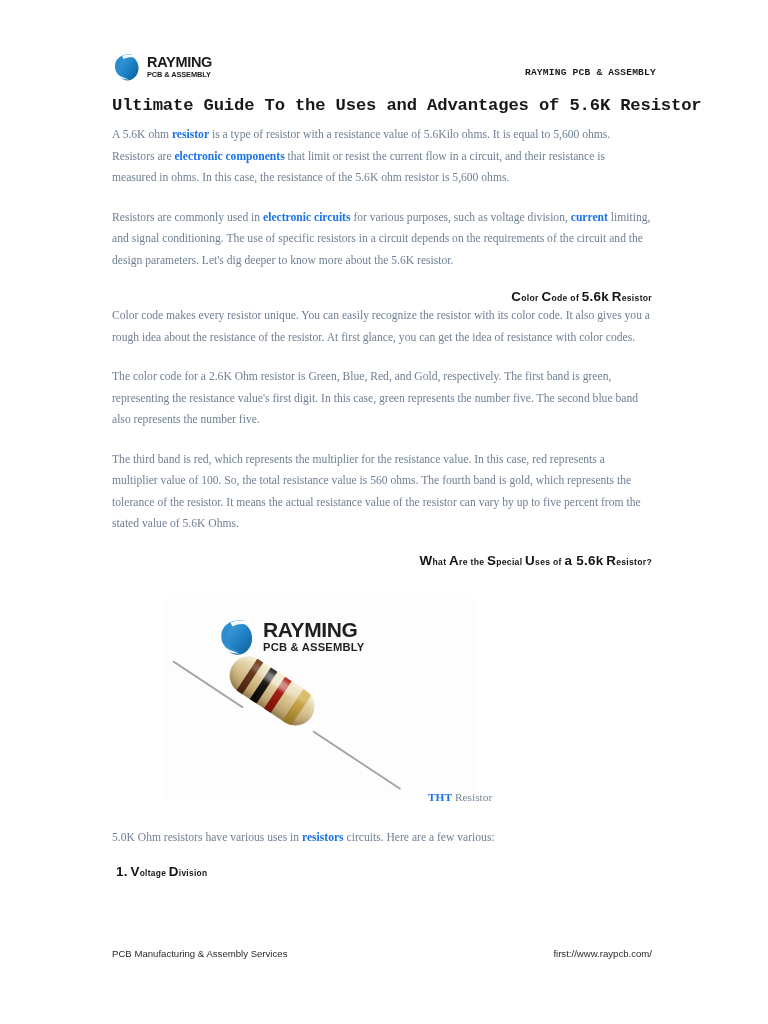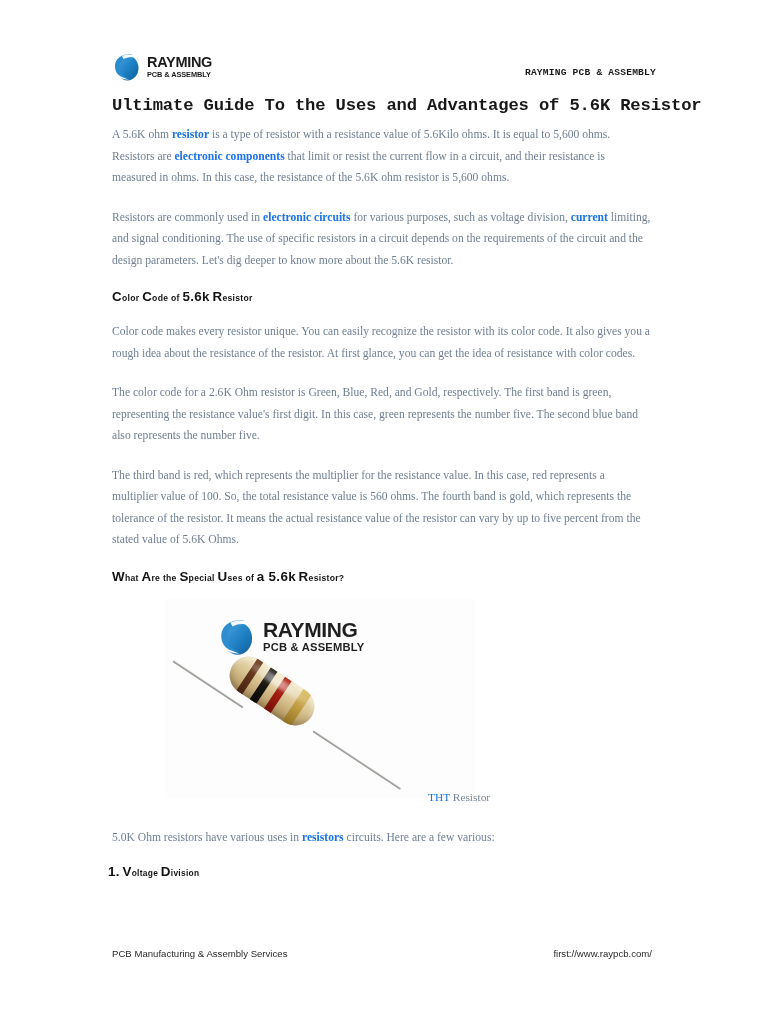--- a/index.html
+++ b/index.html
@@ -126,21 +126,21 @@
     font-family: "Liberation Sans", sans-serif;
     font-weight: bold;
     color: #141414;
     margin: 0;
     font-size: 8.4px;
     letter-spacing: 0.3px;
     line-height: 1.2;
     text-transform: lowercase;
   }
 
-  h2.sc { font-size: 8.6px; }
+  h2.sc { font-size: 8.6px; text-align: right; }
 
   
   .sc .cap {
     font-size: 13.4px;
     text-transform: uppercase;
   }
   .sc .big {
     font-size: 13.4px;
   }
 
@@ -253,36 +253,36 @@
   }
 
   .fig-caption {
     position: absolute;
     left: 428px;
     top: 791px;
     font-family: "Liberation Serif", serif;
     font-size: 11.4px;
     color: #7a8797;
   }
-  .fig-caption .lnk { color: #1a73e8; font-weight: 400; }
+  .fig-caption .lnk { color: #1a73e8; font-weight: 700; }
 
   .after-fig {
     position: absolute;
     left: 112px;
     top: 827px;
     width: 540px;
     font-family: "Liberation Serif", serif;
     font-size: 11.6px;
     line-height: 21.5px;
     color: #6f7f93;
   }
 
   .sub-heading-1 {
     position: absolute;
-    left: 108px;
+    left: 116px;
     top: 864px;
   }
 
   
   .footer {
     position: absolute;
     left: 112px;
     top: 948px;
     width: 540px;
     display: flex;
@@ -330,21 +330,21 @@
   <div class="content">
 
     <p class="body"><span>A 5.6K ohm </span><a class="lnk" href="#">resistor</a><span> is a type of resistor with a resistance value of 5.6Kilo ohms. It is equal to 5,600 ohms. Resistors are </span><a class="lnk" href="#">electronic components</a><span> that limit or resist the current flow in a circuit, and their resistance is measured in ohms. In this case, the resistance of the 5.6K ohm resistor is 5,600 ohms.</span></p>
 
     <p class="body"><span>Resistors are commonly used in </span><a class="lnk" href="#">electronic circuits</a><span> for various purposes, such as voltage division, </span><a class="lnk" href="#">current</a><span>  limiting, and signal conditioning. The use of specific resistors in a circuit depends on the requirements of the circuit and the design parameters. Let's dig deeper to know more about the 5.6K resistor.</span></p>
 
     <h2 class="sc sec-color-code">
       <span class="cap">C</span><span>olor</span>&nbsp;<span class="cap">C</span><span>ode</span>&nbsp;<span>of</span>&nbsp;<span class="big">5.6K</span>&nbsp;<span class="cap">R</span><span>esistor</span>
     </h2>
 
-    <p class="body" style="margin-top:16px">Color code makes every resistor unique. You can easily recognize the resistor with its color code. It also gives you a rough idea about the resistance of the resistor. At first glance, you can get the idea of resistance with color codes.</p>
+    <p class="body" style="">Color code makes every resistor unique. You can easily recognize the resistor with its color code. It also gives you a rough idea about the resistance of the resistor. At first glance, you can get the idea of resistance with color codes.</p>
 
     <p class="body">The color code for a 2.6K Ohm resistor is Green, Blue, Red, and Gold, respectively. The first band is green, representing the resistance value's first digit. In this case, green represents the number five. The second blue band also represents the number five.</p>
 
     <p class="body">The third band is red, which represents the multiplier for the resistance value. In this case, red represents a multiplier value of 100. So, the total resistance value is 560 ohms. The fourth band is gold, which represents the tolerance of the resistor. It means the actual resistance value of the resistor can vary by up to five percent from the stated value of 5.6K Ohms.</p>
 
     <h2 class="sc" style="">
       <span class="cap">W</span><span>hat</span>&nbsp;<span class="cap">A</span><span>re</span>&nbsp;<span>the</span>&nbsp;<span class="cap">S</span><span>pecial</span>&nbsp;<span class="cap">U</span><span>ses</span>&nbsp;<span>of</span>&nbsp;<span class="big">A 5.6K</span>&nbsp;<span class="cap">R</span><span>esistor?</span>
     </h2>
 
   </div>

